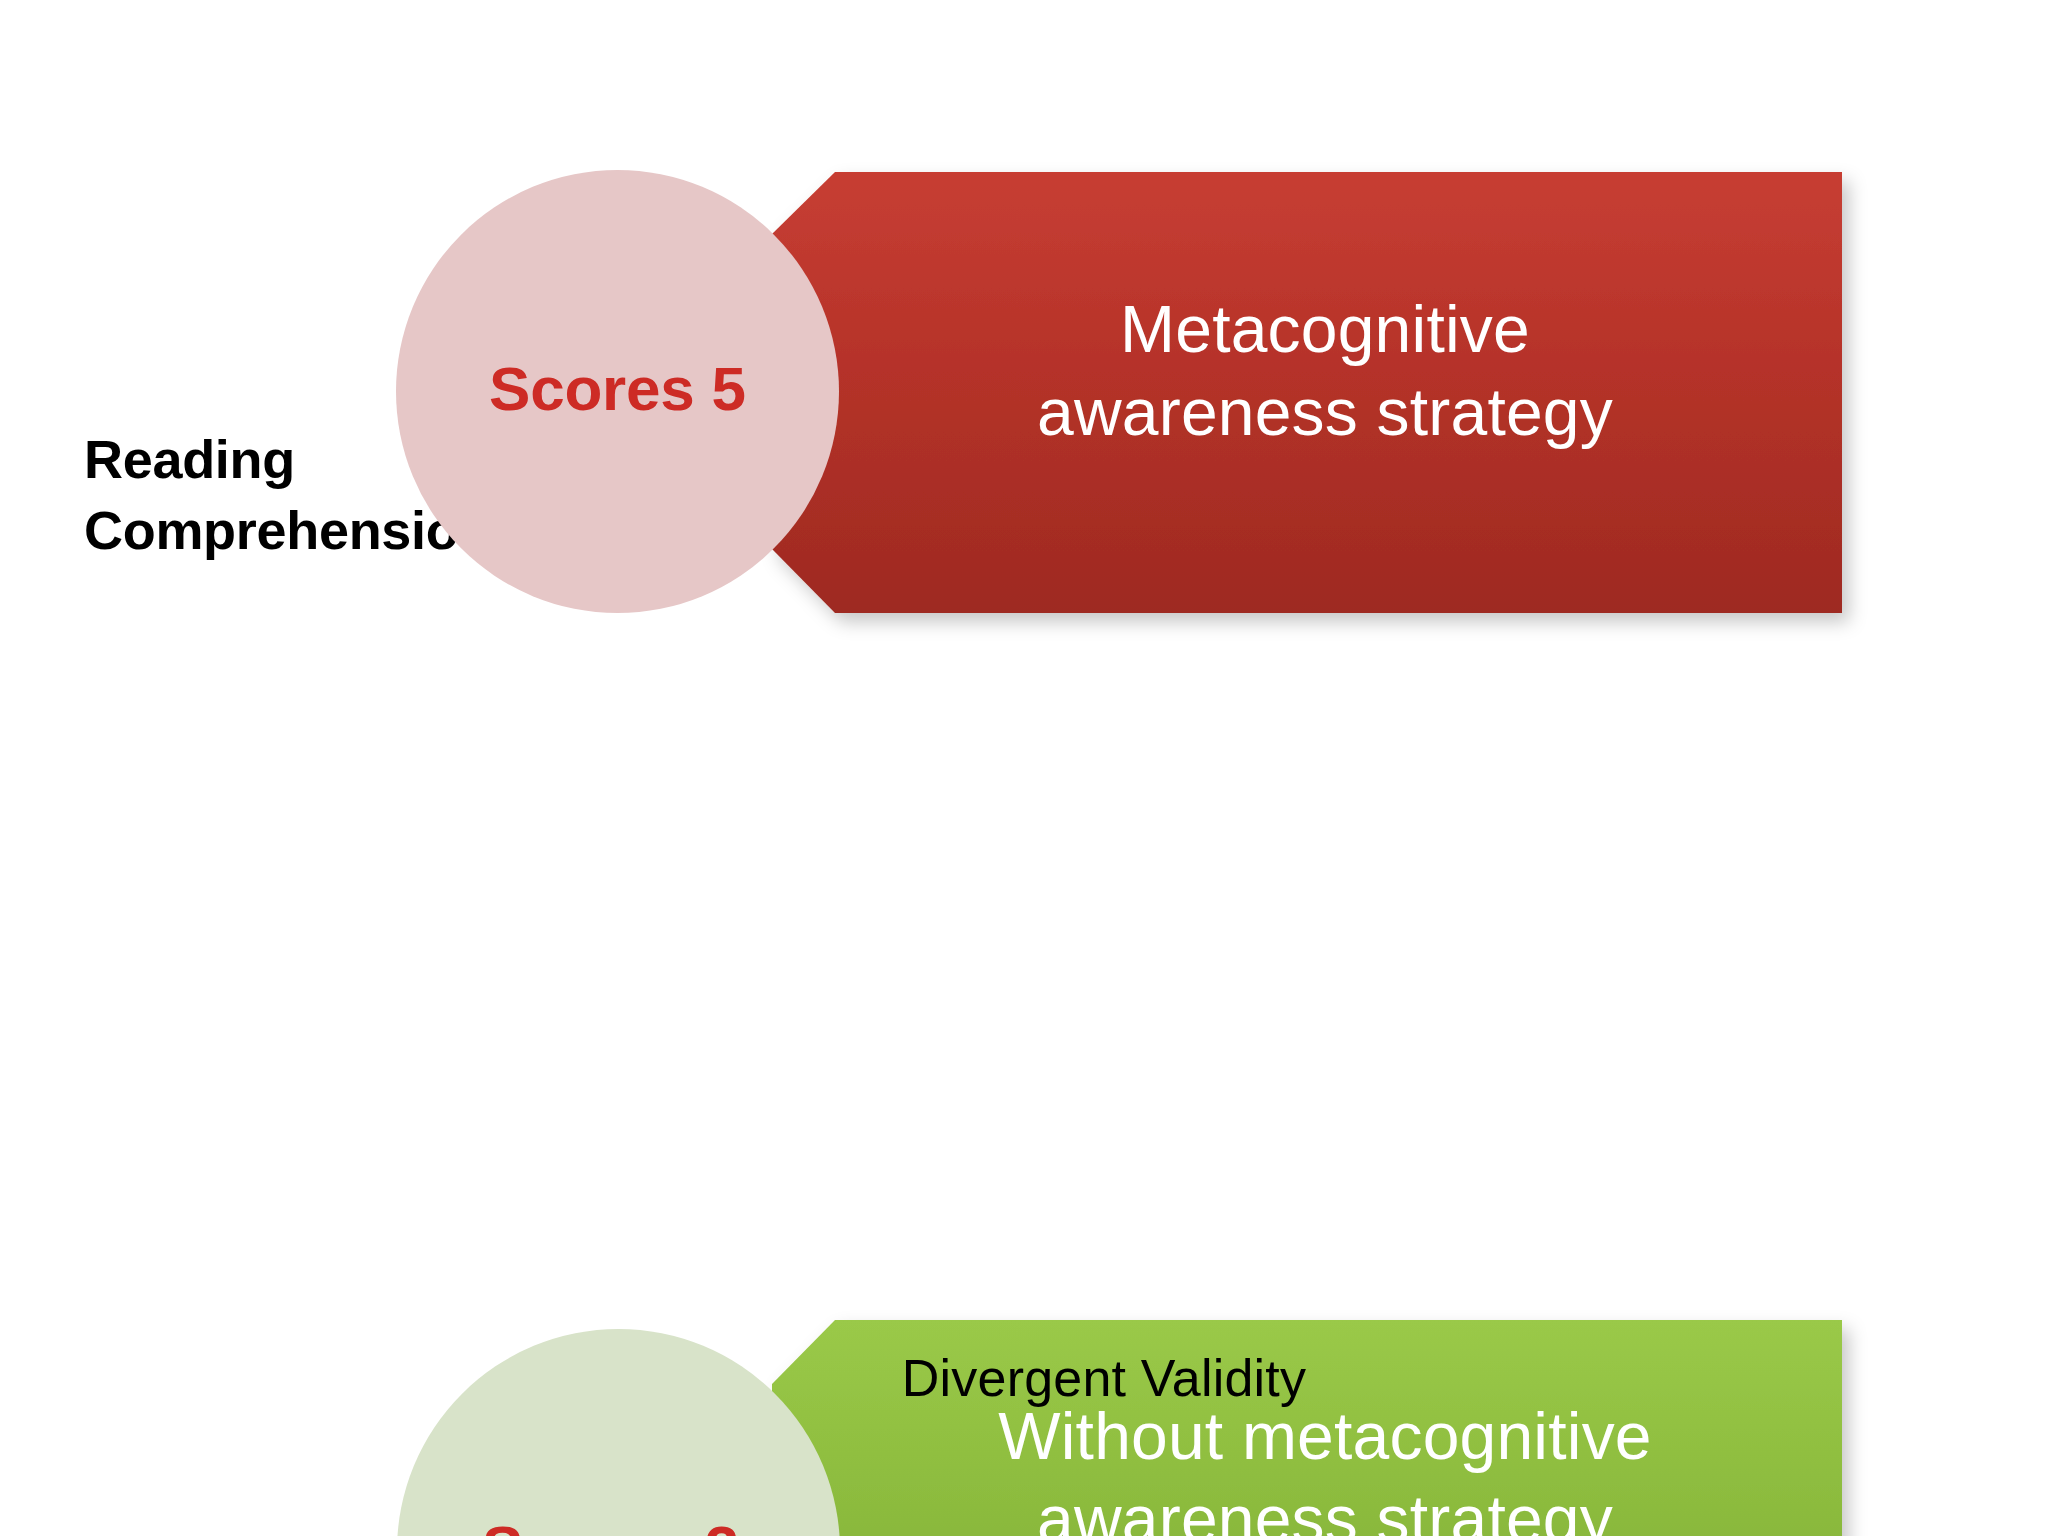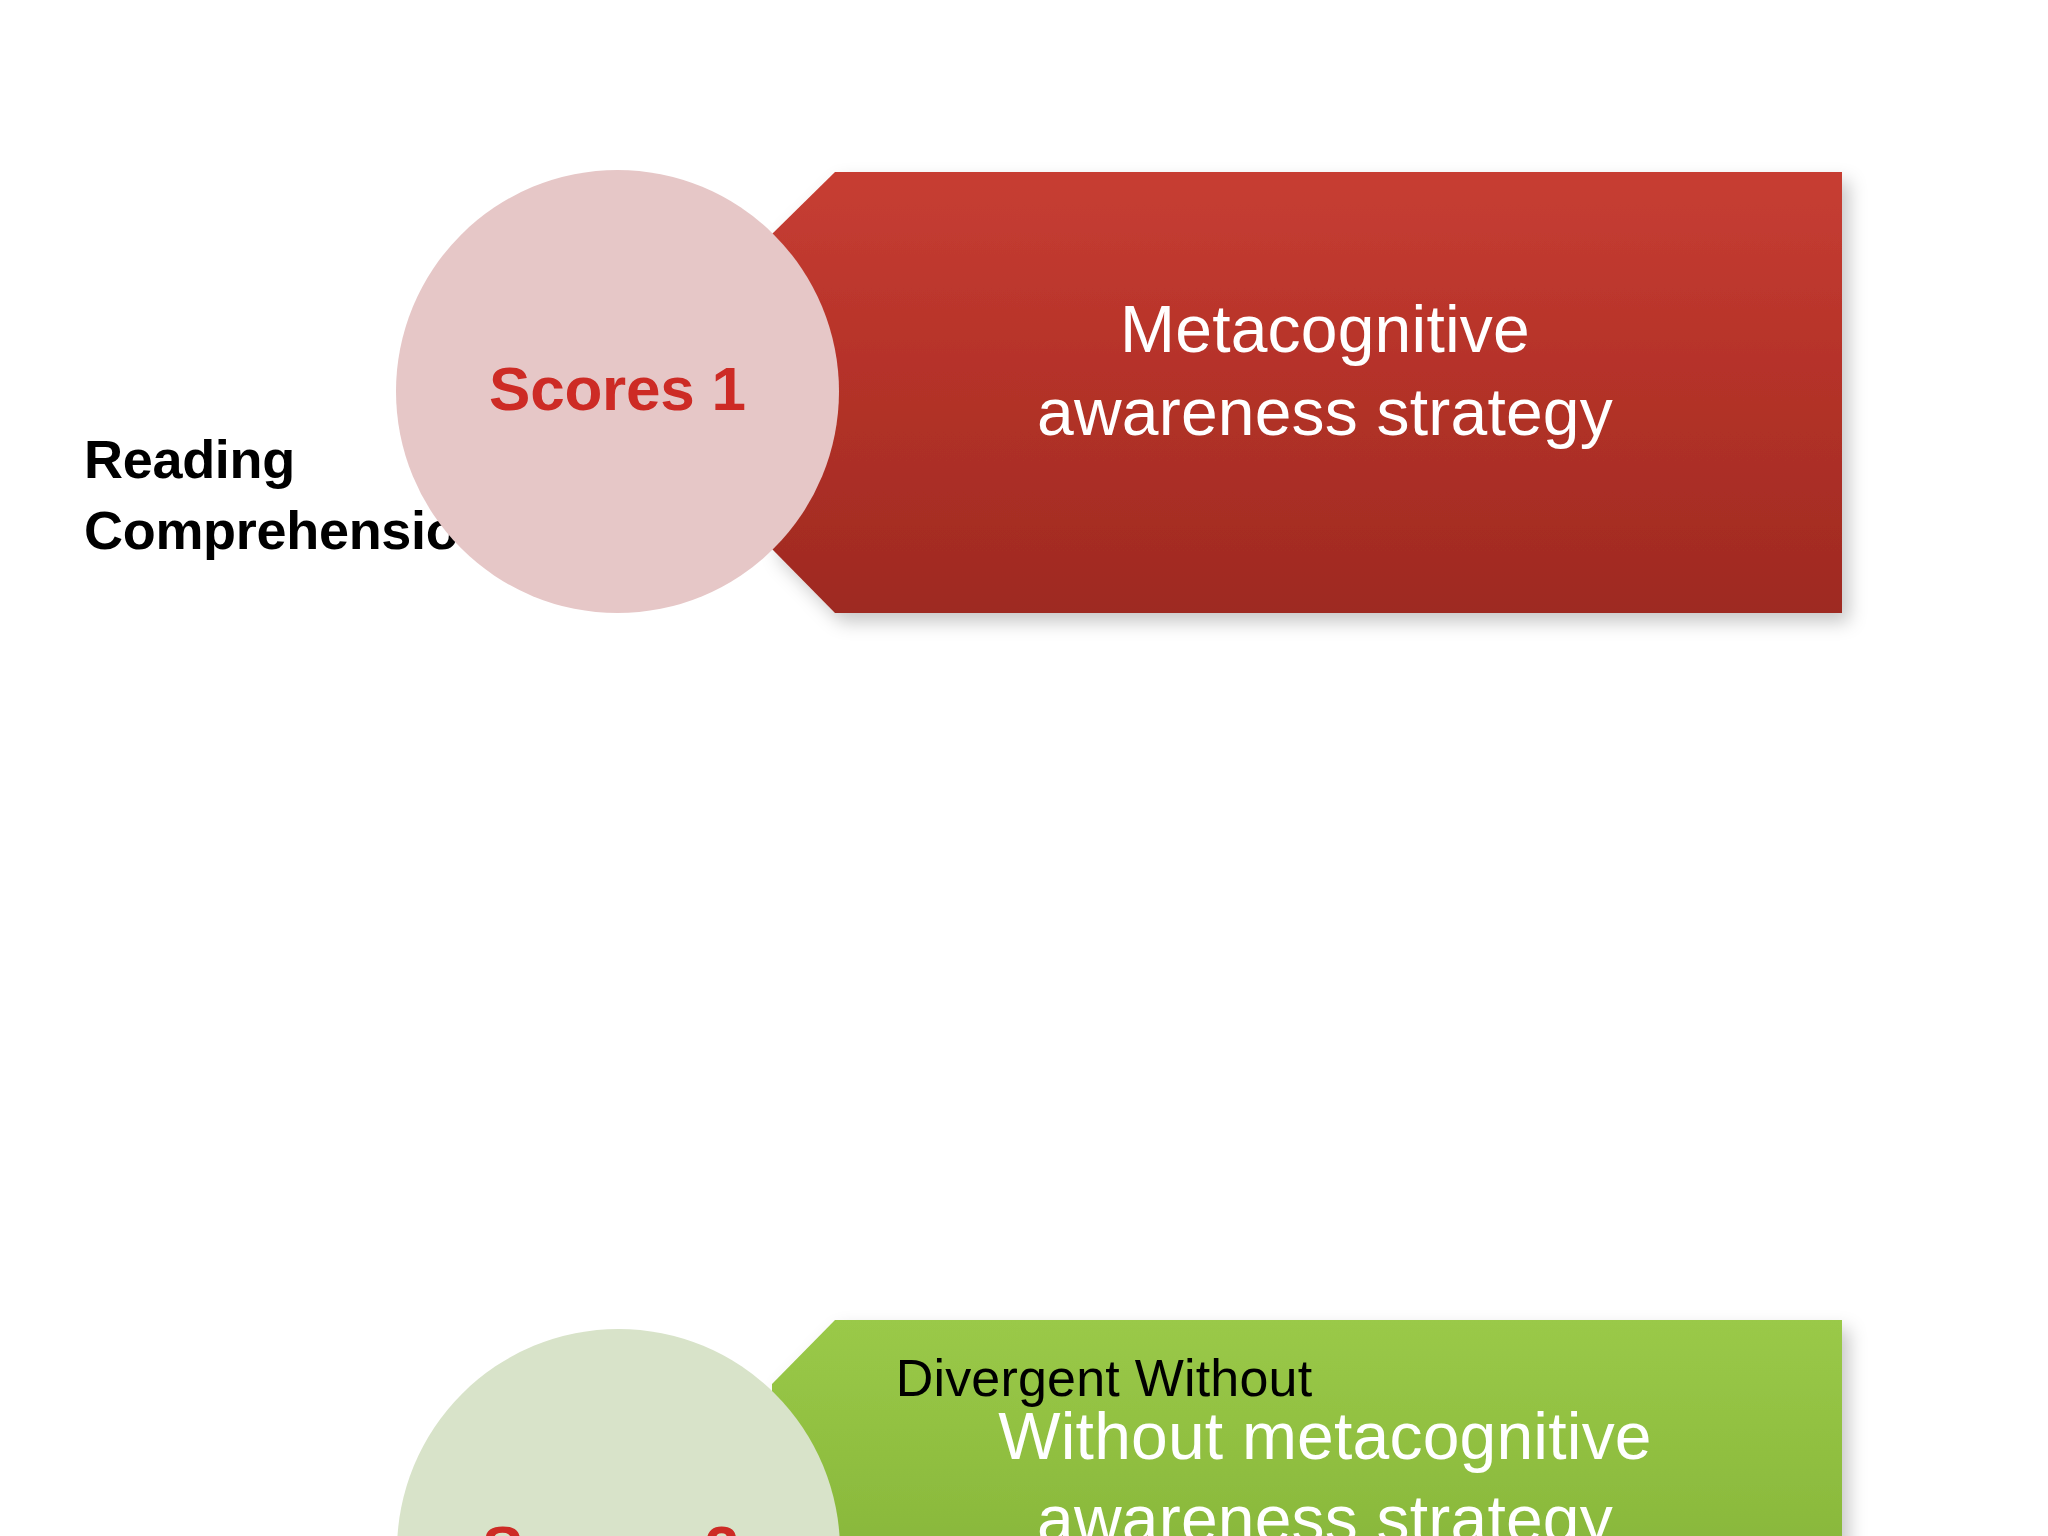--- a/index.html
+++ b/index.html
@@ -149,21 +149,21 @@
         <path d="M 75 12 L 1082 12 L 1082 453 L 75 453 L 12 389 L 12 74 Z" fill="url(#gradRed)" filter="url(#shadRed)"></path>
       </svg>
     </div>
 
     <div class="banner-text" id="red-banner-text">
       <span class="ln">Metacognitive</span>
       <span class="ln">awareness strategy</span>
     </div>
 
     <div class="circle" id="circle-1"></div>
-    <div class="circle-label" id="circle-1-label">Scores 1</div>
+    <div class="circle-label" id="circle-1-label">Scores 5</div>
   </div>
 
   <div class="row row-green">
 
     <div class="banner" id="green-banner">
       <svg width="1110" height="475" viewBox="0 0 1110 475" xmlns="http://www.w3.org/2000/svg">
         <defs>
           <linearGradient id="gradGreen" x1="0" y1="0" x2="0" y2="1">
             <stop offset="0%" stop-color="#9AC948"></stop>
             <stop offset="45%" stop-color="#8BBA3D"></stop>
@@ -181,16 +181,16 @@
       <span class="ln">Without metacognitive</span>
       <span class="ln">awareness strategy</span>
 
     </div>
 
     <div class="circle" id="circle-2"></div>
     <div class="circle-label" id="circle-2-label">Scores 2</div>
   </div>
 
   <div class="caption">
-    <span class="caption-inner">Divergent Without</span>
+    <span class="caption-inner">Divergent Validity</span>
   </div>
 
 </div>
 
 </body></html>

